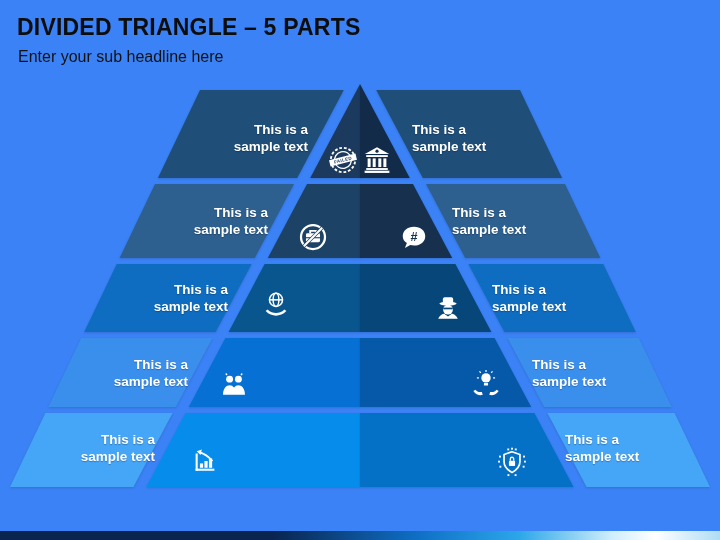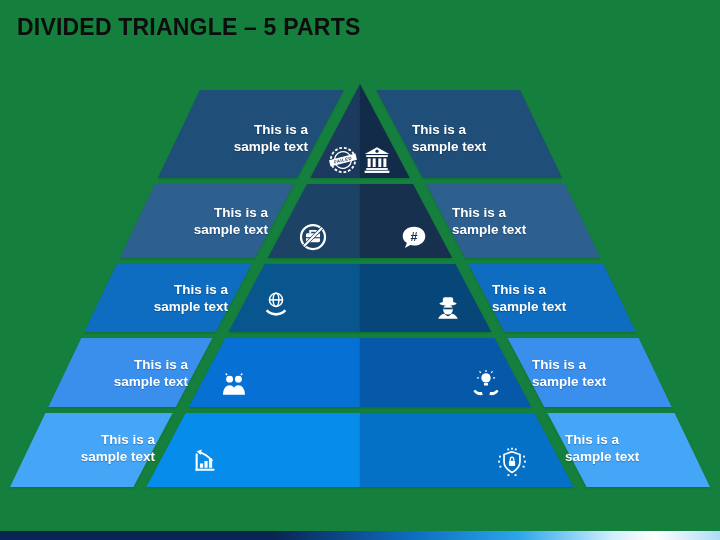--- a/index.html
+++ b/index.html
@@ -1,34 +1,35 @@
 <!DOCTYPE html>
 <html><head>
 <meta charset="utf-8">
 <style>
   html,body{margin:0;padding:0;}
   body{width:720px;height:540px;overflow:hidden;background:#e9eaec;font-family:"Liberation Sans",sans-serif;}
-  .slide{position:relative;width:720px;height:540px;background:#15803d;overflow:hidden;}
+  .slide{position:relative;width:720px;height:540px;background:#3b82f6;overflow:hidden;}
   .title{position:absolute;left:17px;top:14px;margin:0;font-size:23px;font-weight:bold;color:#0d0d0d;letter-spacing:.2px;}
   .subtitle{position:absolute;left:18px;top:48px;margin:0;font-size:16px;color:#121212;}
   .pyramid-svg{position:absolute;left:0;top:0;}
   .pyramid-svg polygon{filter:drop-shadow(0 1.5px 1px rgba(0,0,0,.15));}
   .lbl{position:absolute;width:140px;color:#ffffff;font-size:13.5px;font-weight:700;line-height:17px;text-shadow:0 1px 1px rgba(0,0,0,.25);}
   .lbl.left{text-align:right;}
   .lbl.right{text-align:left;}
   .lbl span{display:block;}
   .icon{position:absolute;width:30px;height:30px;}
   .footer-bar{position:absolute;left:0;bottom:0;width:720px;height:9px;}
 </style>
 </head>
 <body>
 
 <div class="slide">
 
   <h1 class="title">DIVIDED TRIANGLE – 5 PARTS</h1>
+  <p class="subtitle">Enter your sub headline here</p>
 
   <svg class="pyramid-svg" width="720" height="540" viewBox="0 0 720 540">
 
     <polygon points="200,90 343.8,90 297.2,178 157.9,178" fill="#1F4E79"></polygon>
     <polygon points="360,84 360,178 310.2,178" fill="#1C3A5E"></polygon>
     <polygon points="360,84 409.8,178 360,178" fill="#122B49"></polygon>
     <polygon points="376.2,90 520,90 562.1,178 422.8,178" fill="#1F4E79"></polygon>
 
     <polygon points="155,184 294,184 254.8,258 119.6,258" fill="#2D5F8F"></polygon>
     <polygon points="307,184 360,184 360,258 267.8,258" fill="#1C4265"></polygon>

